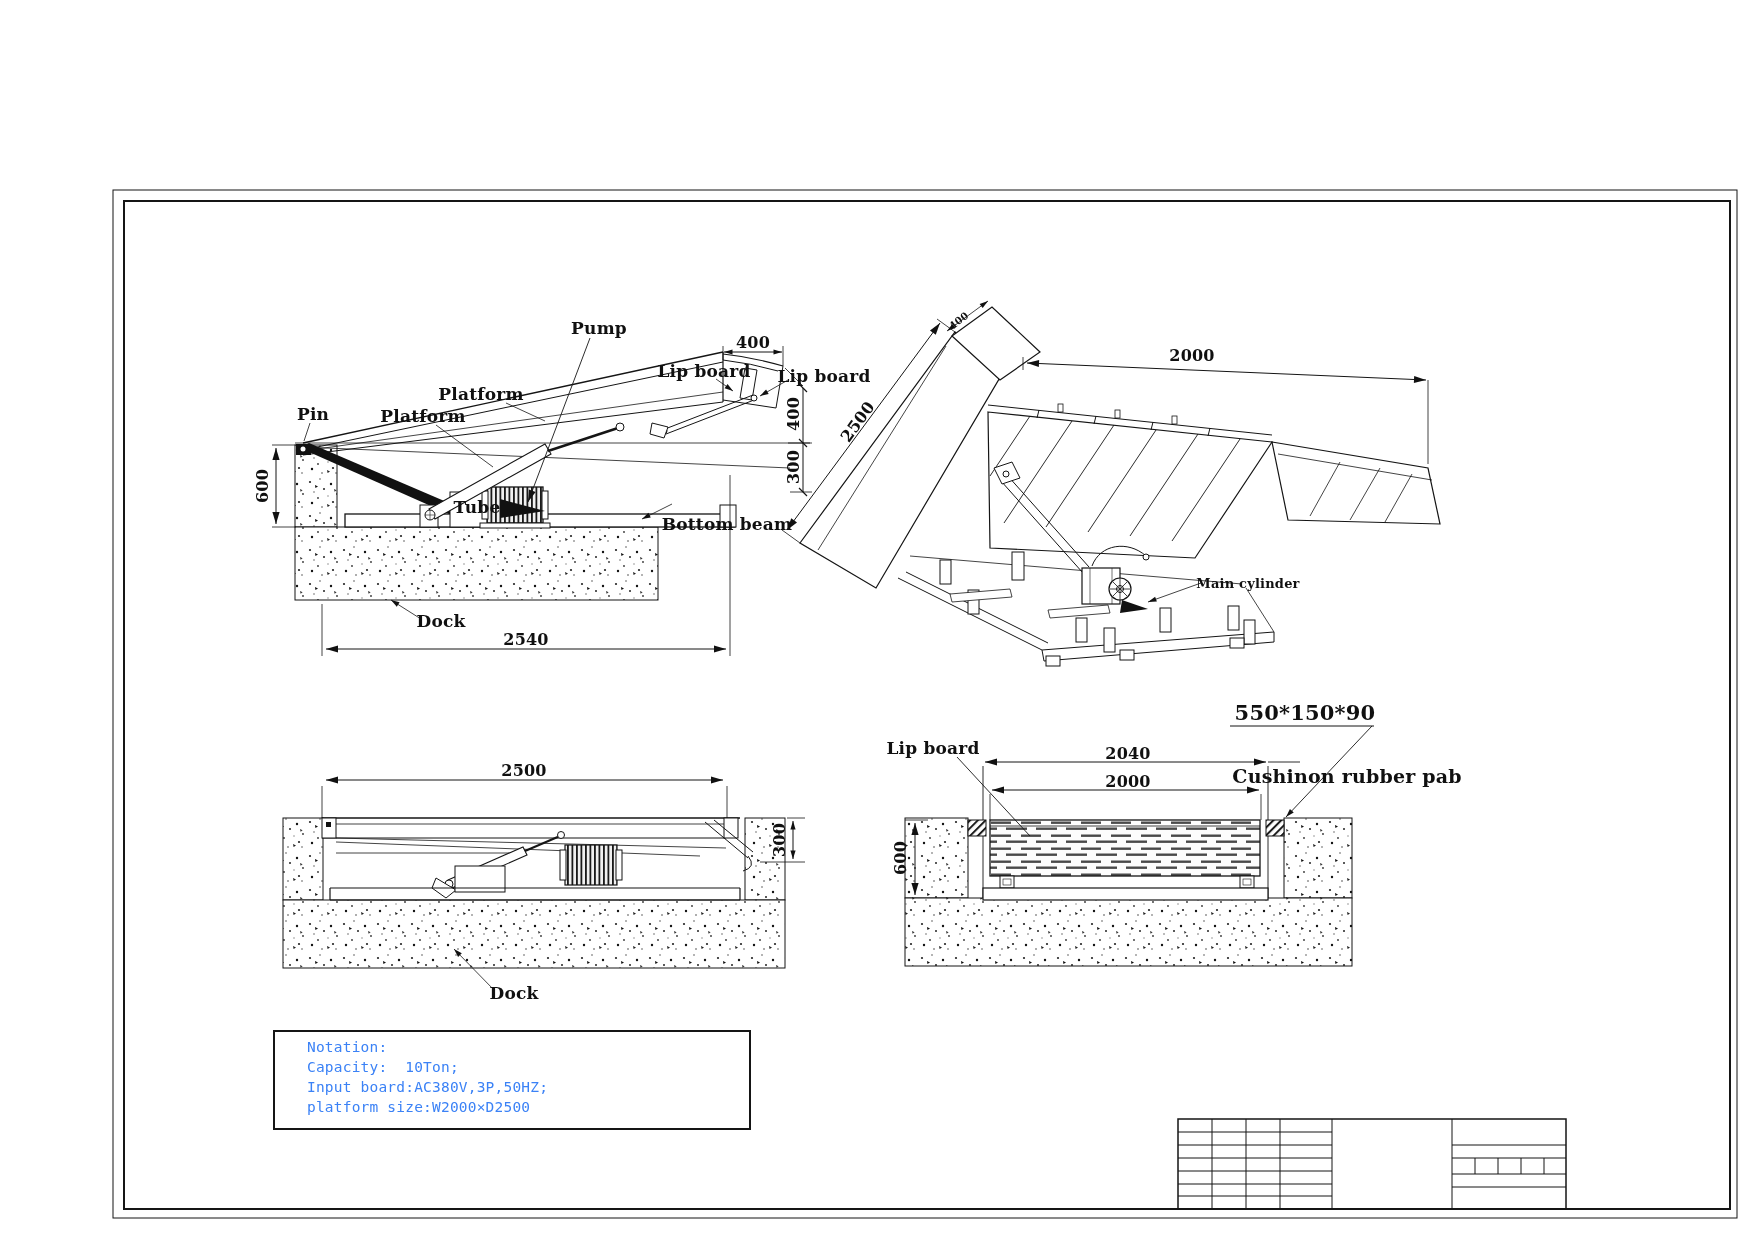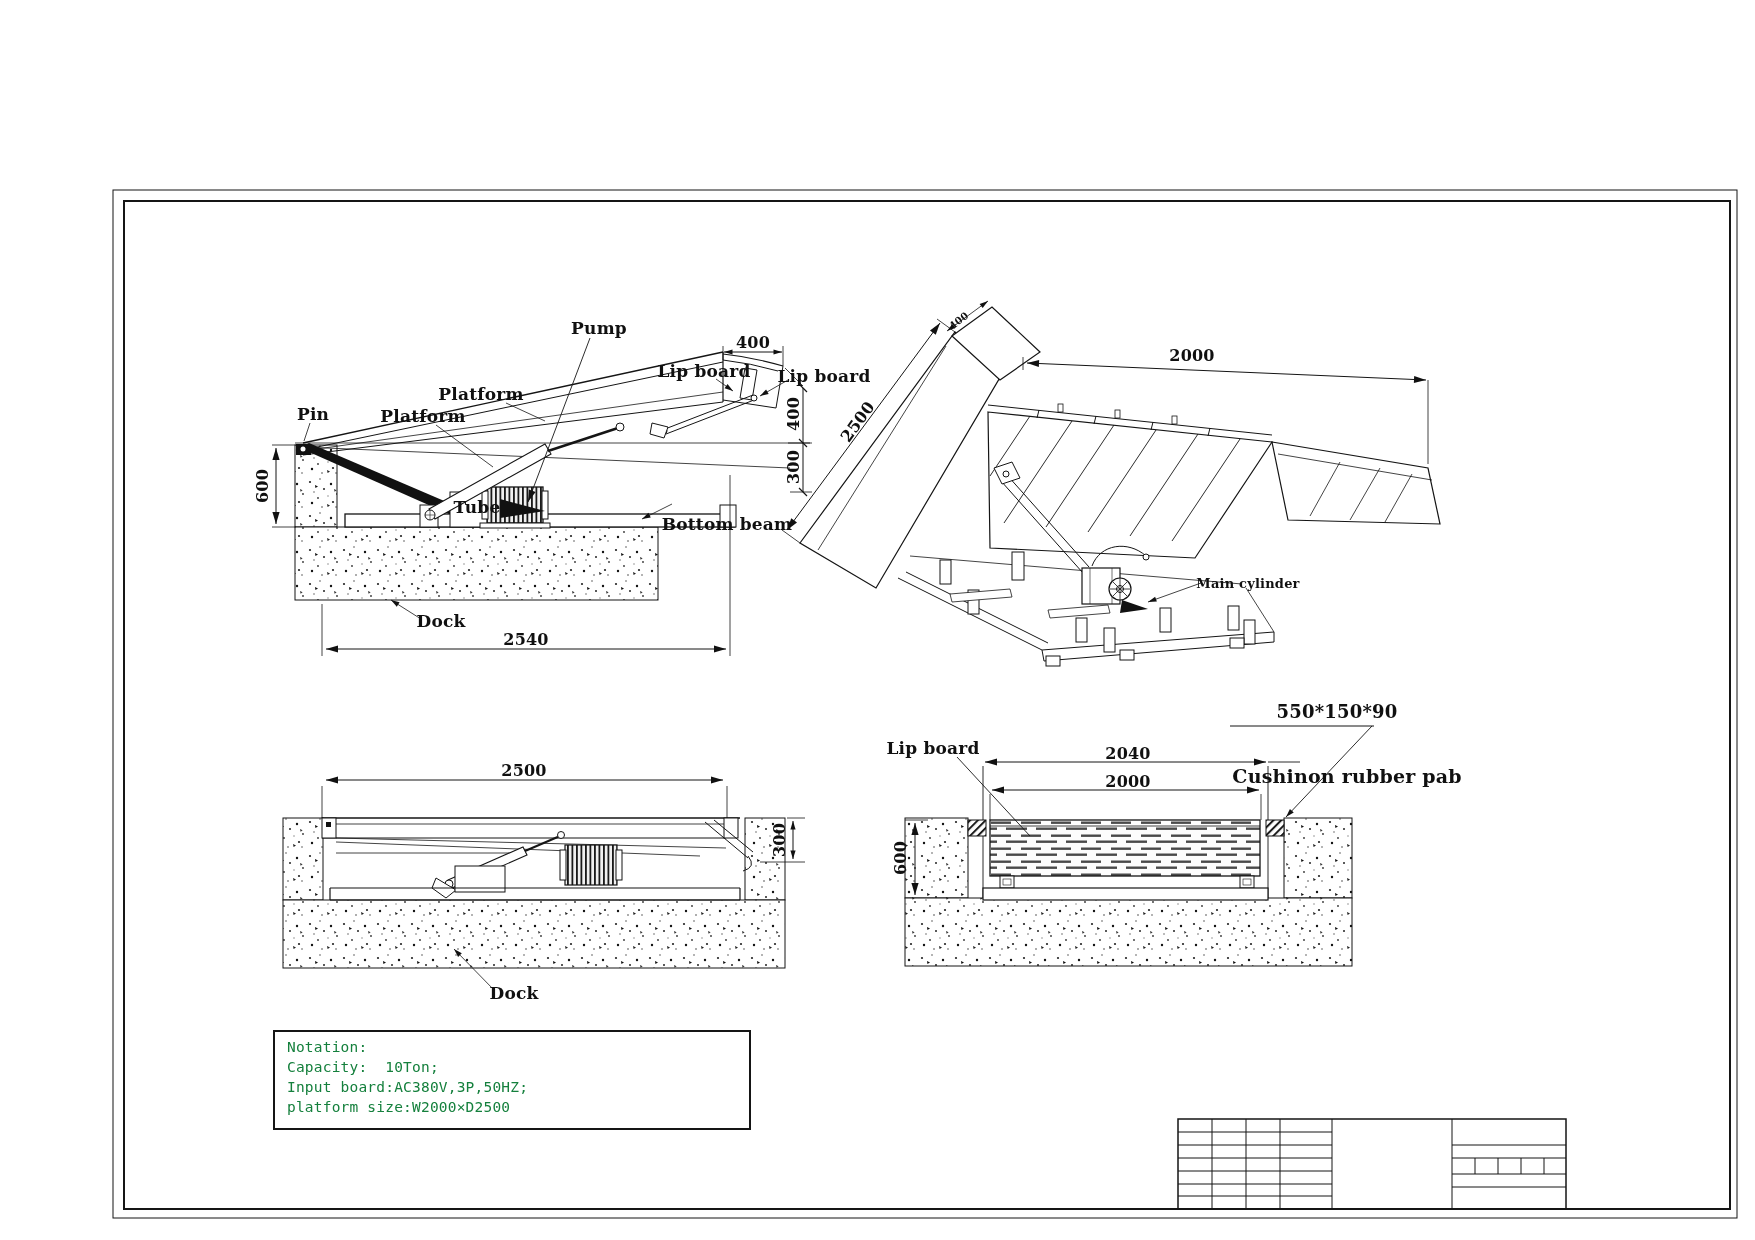--- a/index.html
+++ b/index.html
@@ -5,25 +5,25 @@
   html,body{margin:0;padding:0;background:#fff;}
   .sheet{position:relative;width:1755px;height:1240px;background:#fff;overflow:hidden;}
   .sheet svg{position:absolute;left:0;top:0;}
   .lbl{position:absolute;font-family:"DejaVu Serif",serif;font-weight:700;color:#101010;
        white-space:nowrap;transform:translate(-50%,-50%);font-size:17px;letter-spacing:.2px;line-height:1;}
   .dim{font-size:16px;}
   .rot{transform:translate(-50%,-50%) rotate(-90deg);}
   .r54{transform:translate(-50%,-50%) rotate(-54deg);}
   .r38{transform:translate(-50%,-50%) rotate(-38deg);font-size:10px;}
   .sm{font-size:13px;text-align:right;}
-  .big{font-size:18px;margin-left:32px;}
+  .big{font-size:21px;}
   .md{font-size:19px;margin-top:31px;}
   .notebox{position:absolute;left:273px;top:1030px;width:474px;height:96px;border:2px solid #151515;background:#fff;}
   .note{position:absolute;white-space:pre;font-family:"DejaVu Sans Mono",monospace;font-weight:400;
-        font-size:14.5px;color:#15803d;letter-spacing:.2px;line-height:1;}
+        font-size:14.5px;color:#3b82f6;letter-spacing:.2px;line-height:1;margin-left:20px;}
 </style>
 </head>
 <body>
 
 <div class="sheet">
 
 <svg width="1755" height="1240" viewBox="0 0 1755 1240">
   <defs>
     <marker id="ah" markerWidth="14" markerHeight="10" refX="13" refY="5" orient="auto-start-reverse" markerUnits="userSpaceOnUse">
       <path d="M13,5 L1,1.4 L1,8.6 Z" fill="#111"></path>

